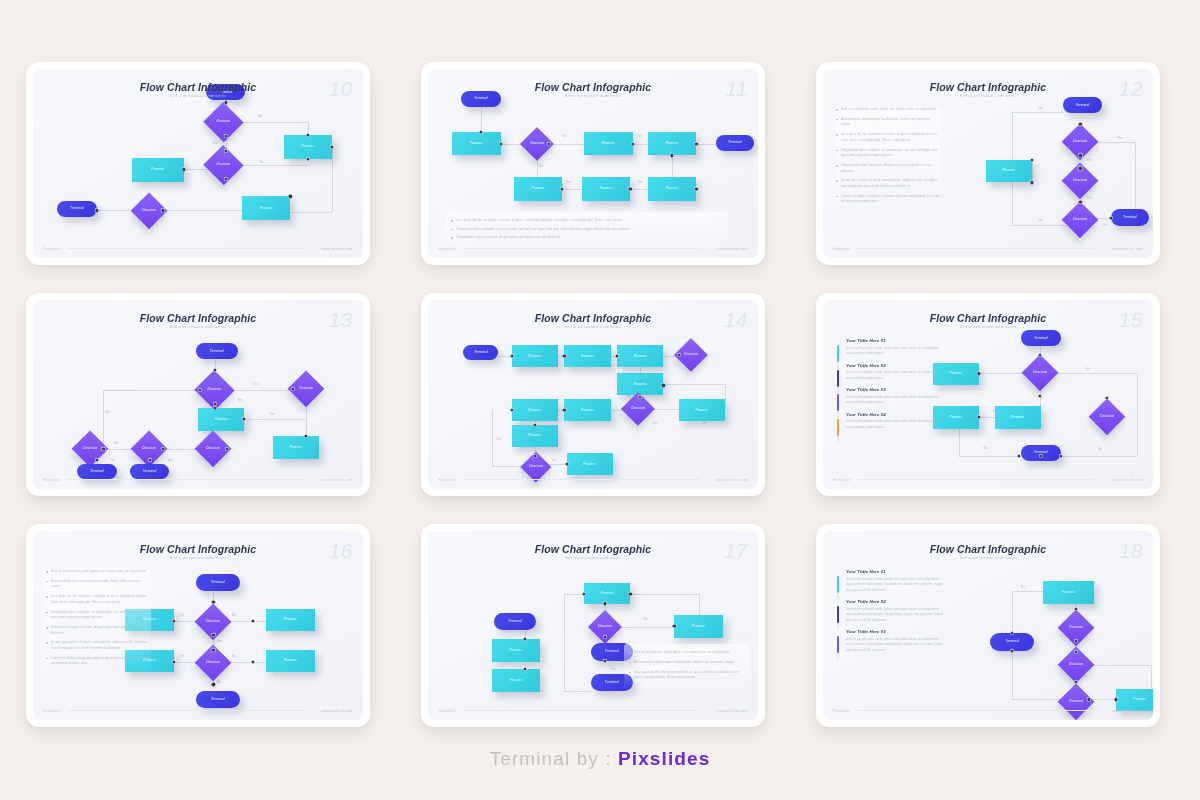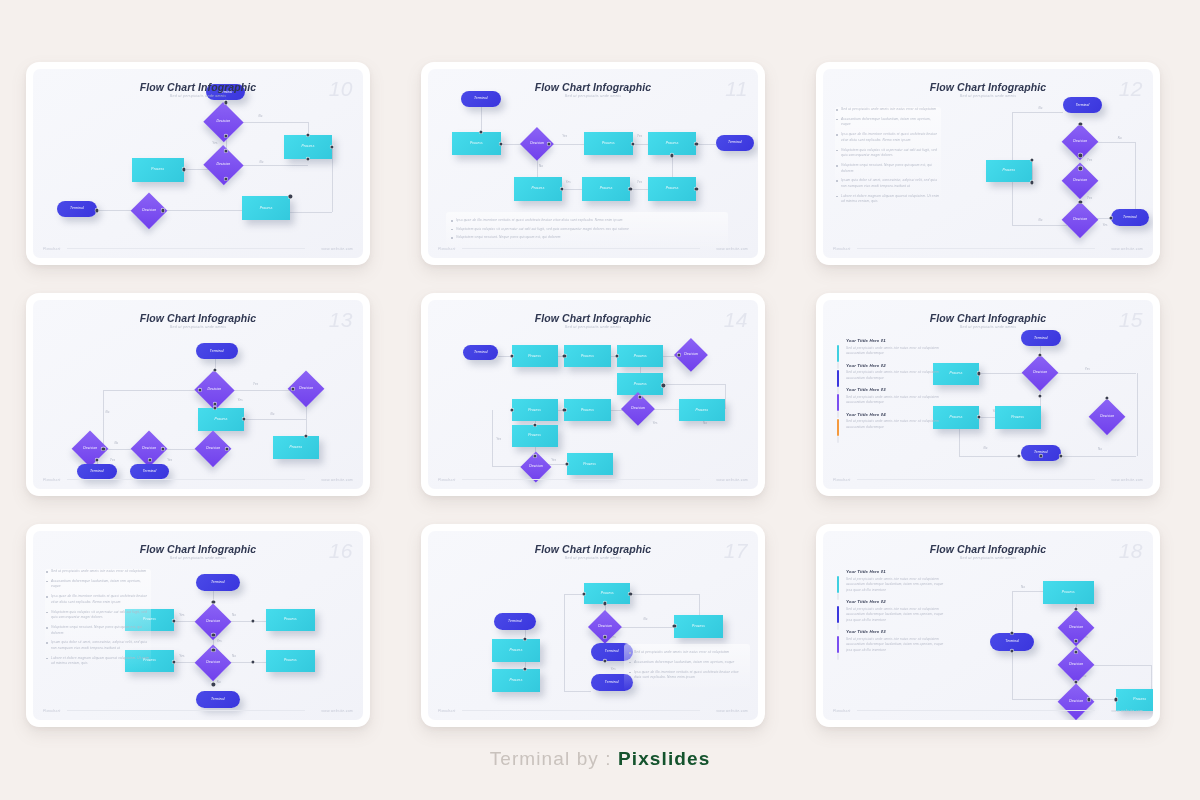--- a/index.html
+++ b/index.html
@@ -131,21 +131,21 @@
     margin-bottom: 2.5px;
   }
   .tbody { font-size: 3.1px; line-height: 1.8; color: #b6bac8; letter-spacing: .15px; }
 
   
   #watermark {
     position: absolute; left: 0; right: 0; top: 748px;
     text-align: center;
     font-size: 19px; color: #c9c2bd; letter-spacing: 1.1px;
   }
-  #watermark b { color: #14532d; font-weight: 700; }
+  #watermark b { color: #6d28d9; font-weight: 700; }
 </style>
 </head>
 <body>
 
 <div id="gallery">
     <div class="slide" style="left: 26px; top: 62px;">
       <div class="slide-inner">
         <div class="canvas">
           <div class="ln lnH" style="left: 204.6px; top: 52.92px; width: 70.4px;"></div>
           <div class="ln lnV" style="left: 275px; top: 52.92px; height: 12.96px;"></div>

